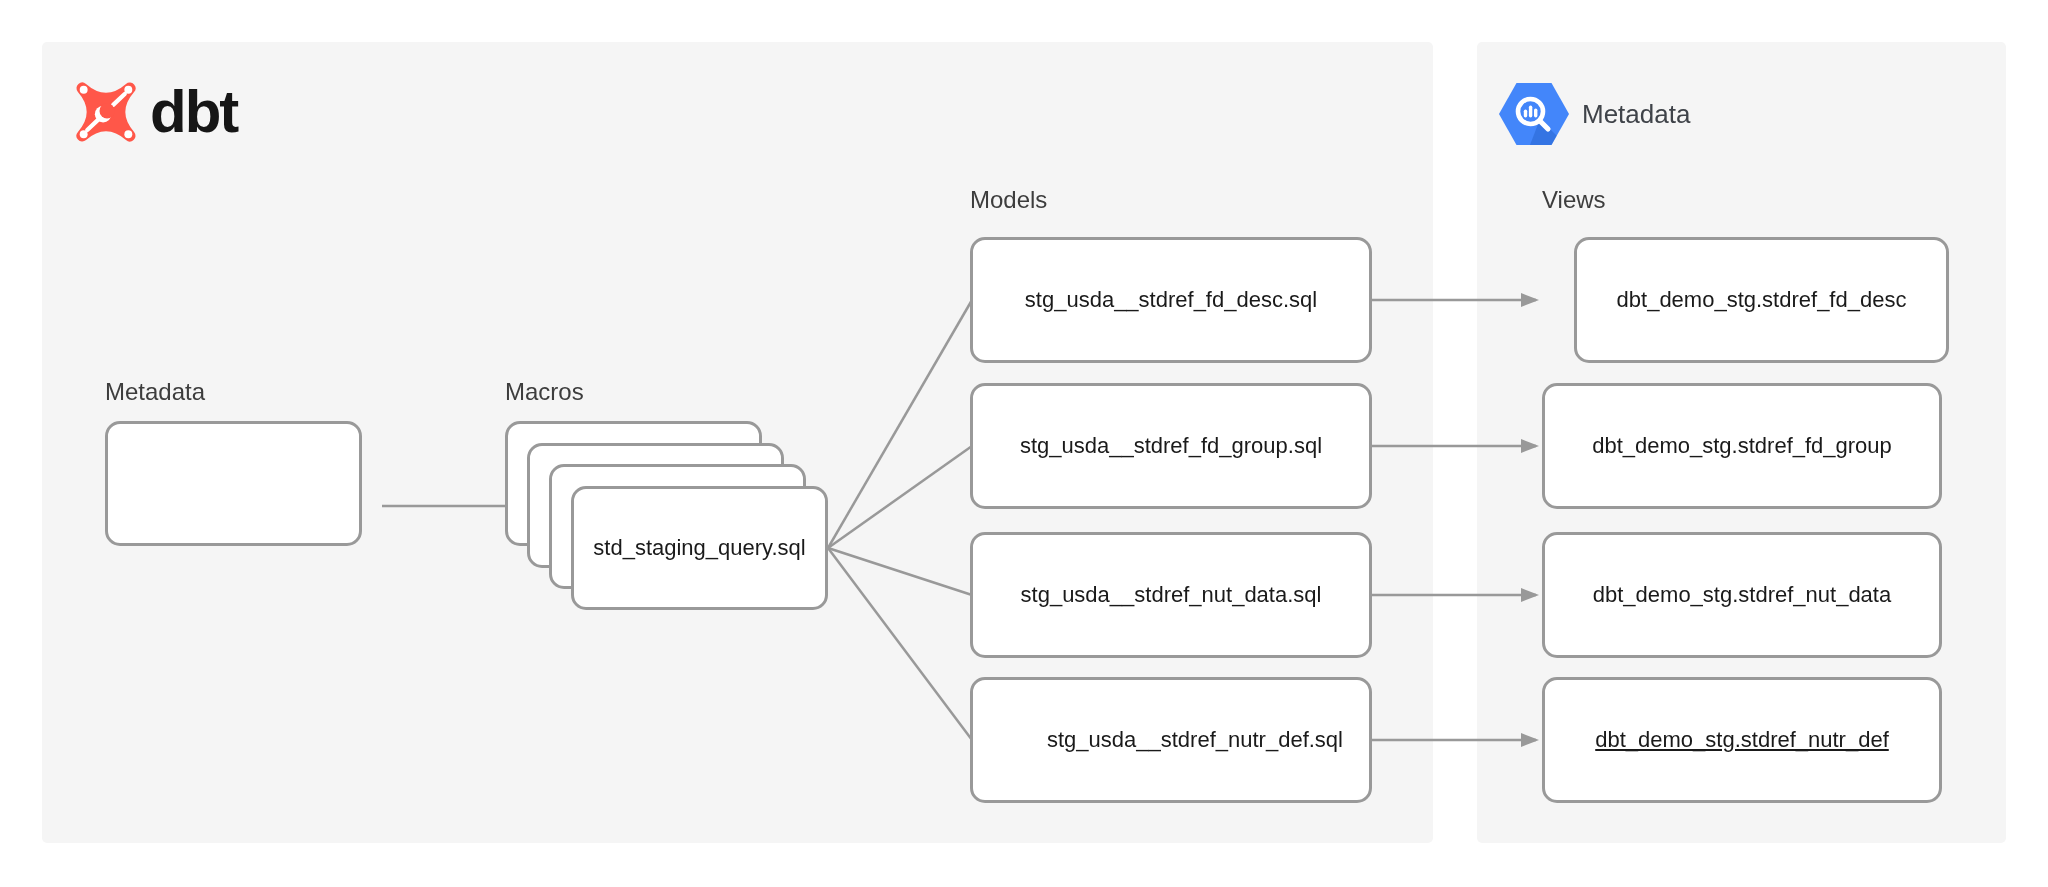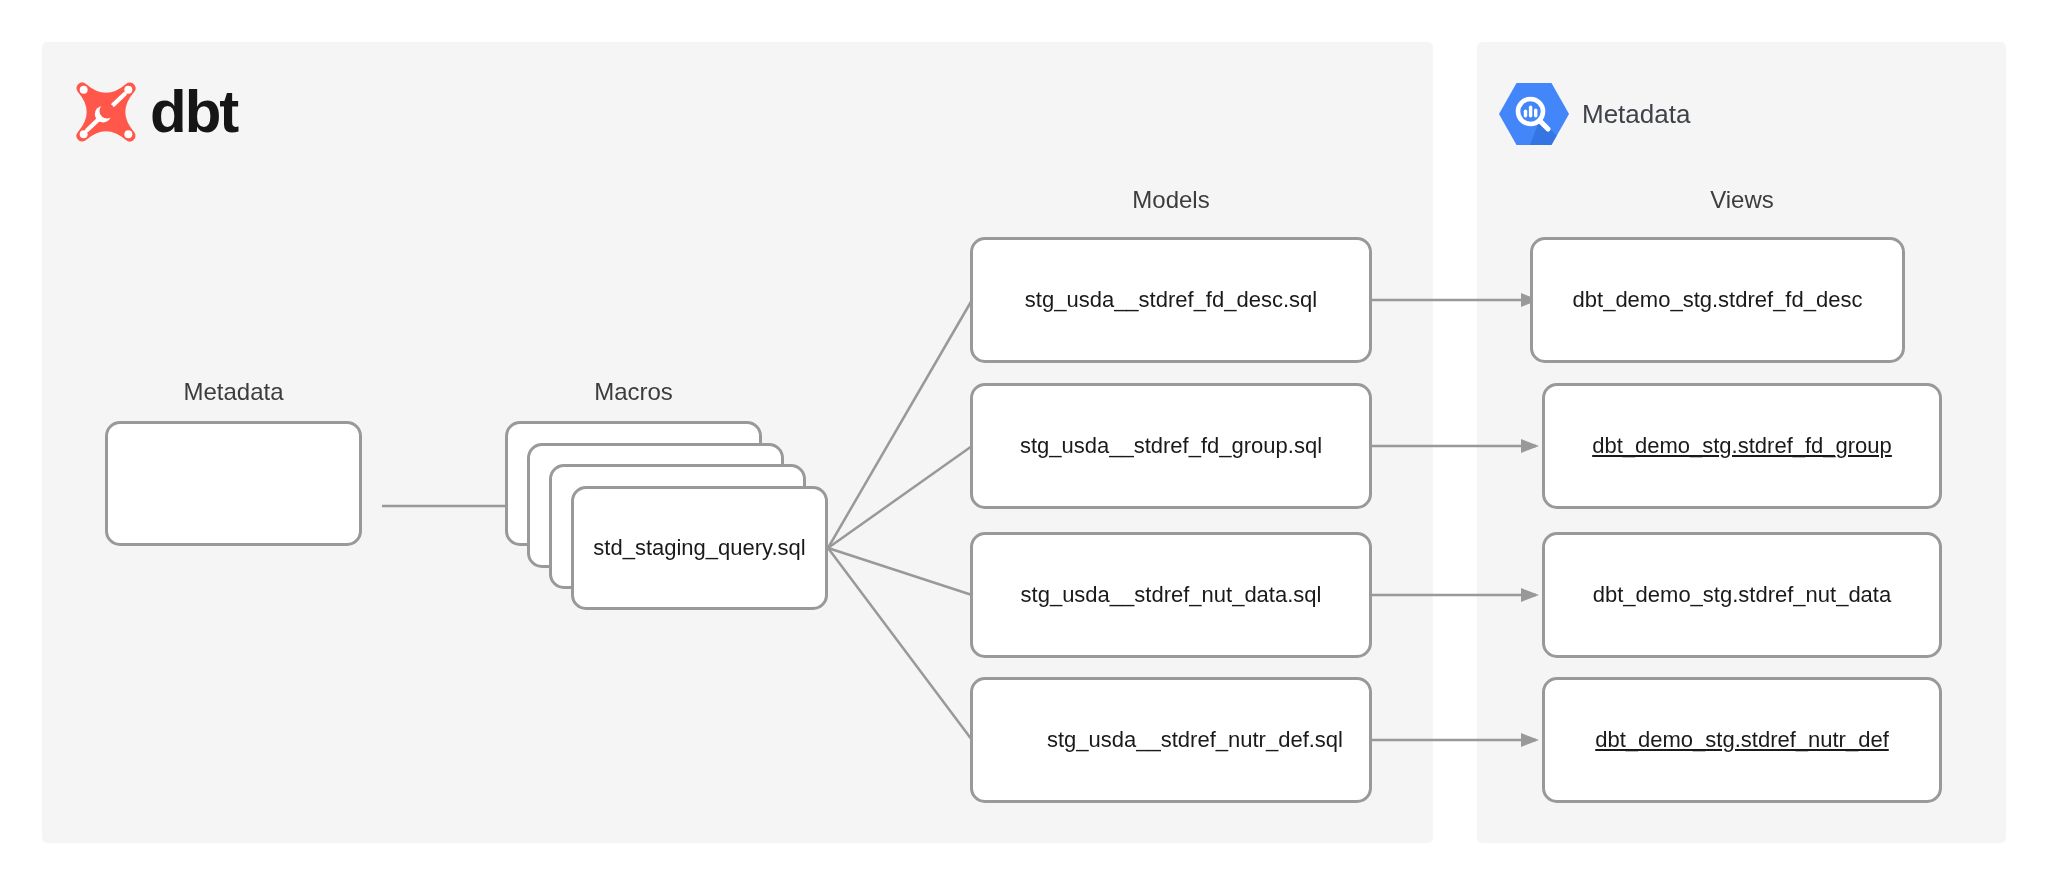--- a/index.html
+++ b/index.html
@@ -37,21 +37,21 @@
     font-size: 22px;
     color: #1a1a1a;
     text-align: center;
   }
   .card .card-text { white-space: nowrap; }
   .card .italic { font-style: italic; }
 
   .section-label {
     position: absolute;
     z-index: 3;
-    text-align: center;
+    text-align: left;
     font-size: 24px;
     color: #3d3d3d;
   }
 
   .logo-row {
     position: absolute;
     z-index: 3;
     display: flex;
     align-items: center;
   }
@@ -159,24 +159,24 @@
   <div class="card" style="left:970px; top:383px; width:402px; height:126px;">
     <span class="card-text">stg_usda__stdref_fd_group.sql</span>
   </div>
   <div class="card" style="left:970px; top:532px; width:402px; height:126px;">
     <span class="card-text">stg_usda__stdref_nut_data.sql</span>
   </div>
   <div class="card" style="left:970px; top:677px; width:402px; height:126px;padding-left:48px;">
     <span class="card-text">stg_usda__stdref_nutr_def.sql</span>
   </div>
 
-  <div class="card" style="left:1530px; top:237px; width:375px; height:126px;text-align:right;">
+  <div class="card" style="left:1574px; top:237px; width:375px; height:126px;text-align:right;">
     <span class="card-text">dbt_demo_stg.stdref_fd_desc</span>
   </div>
-  <div class="card" style="left:1542px; top:383px; width:400px; height:126px;text-decoration:underline;">
+  <div class="card" style="left:1542px; top:383px; width:400px; height:126px;">
     <span class="card-text">dbt_demo_stg.stdref_fd_group</span>
   </div>
   <div class="card" style="left:1542px; top:532px; width:400px; height:126px;">
     <span class="card-text">dbt_demo_stg.stdref_nut_data</span>
   </div>
   <div class="card" style="left:1542px; top:677px; width:400px; height:126px;text-decoration:underline;">
     <span class="card-text">dbt_demo_stg.stdref_nutr_def</span>
   </div>
 
 </div>

